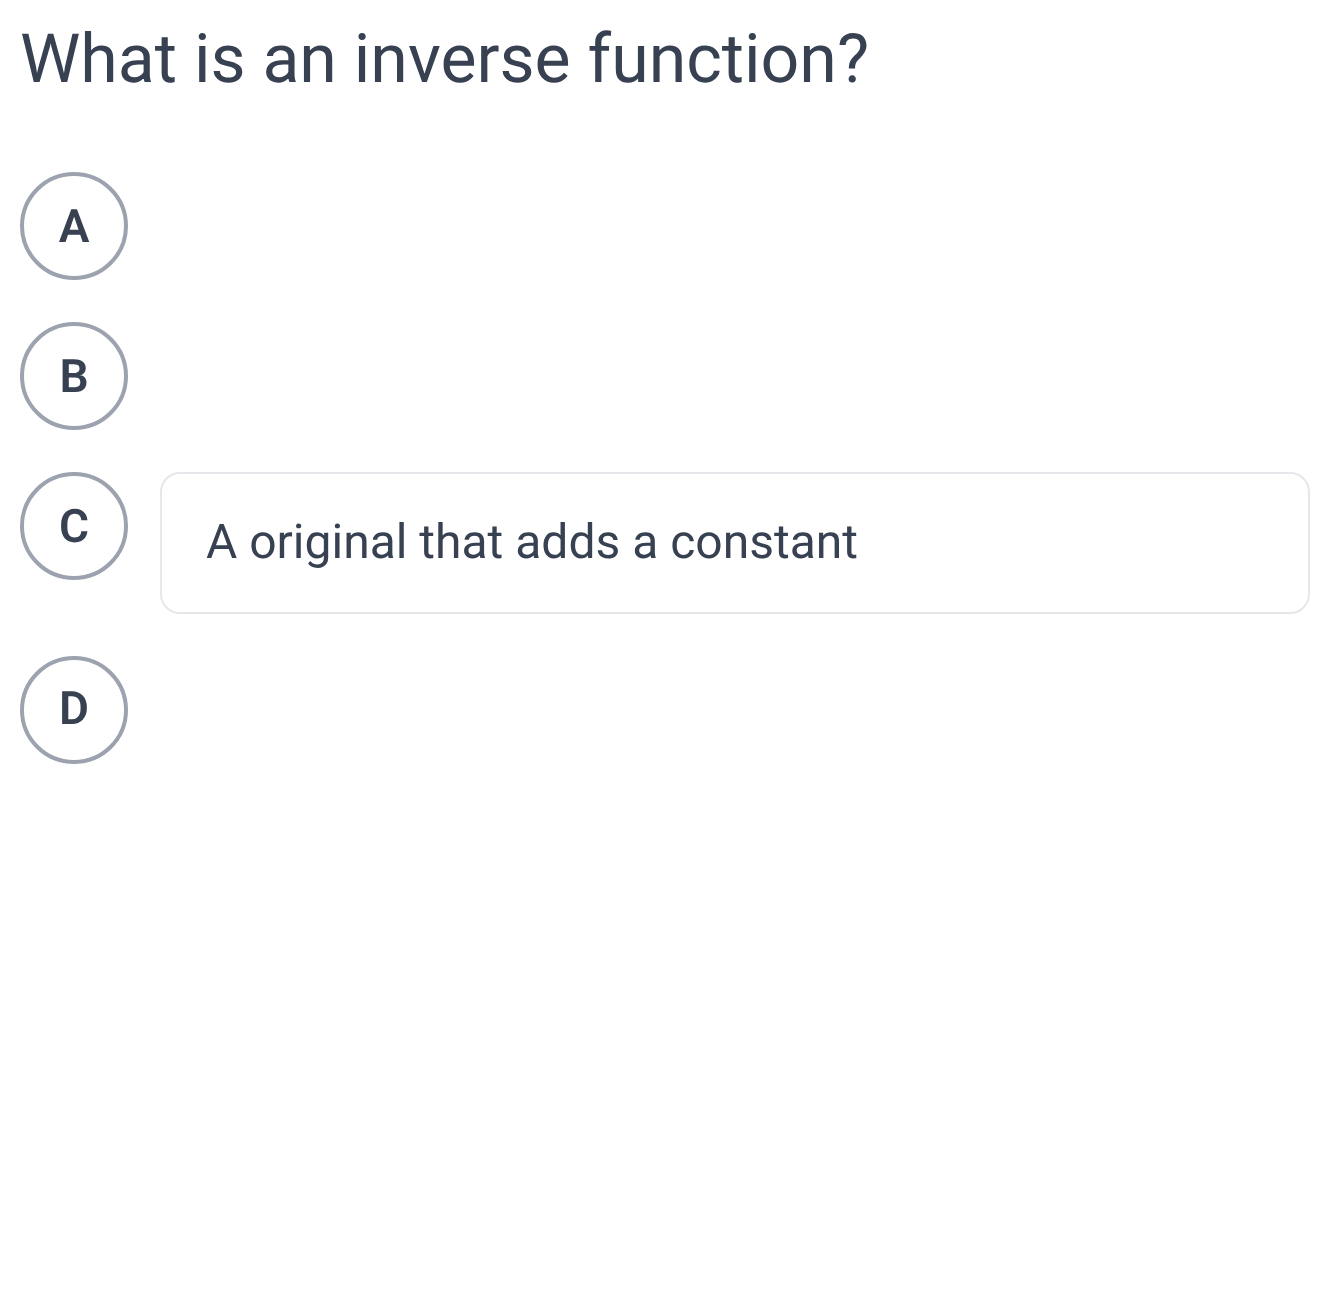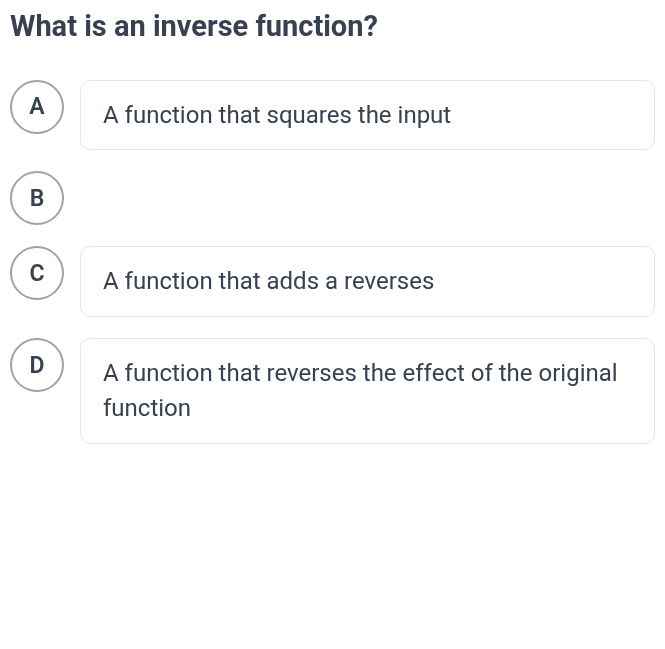--- a/index.html
+++ b/index.html
@@ -9,22 +9,22 @@
     }
     body {
       font-family: -apple-system, BlinkMacSystemFont, "Segoe UI", Roboto, "Helvetica Neue", Arial, sans-serif;
       background: #ffffff;
       width: 665px;
       height: 649px;
       padding: 8px 10px;
       color: #374151;
     }
     .question {
-      font-size: 29px;
-      font-weight: 700;
+      font-size: 34px;
+      font-weight: 400;
       color: #374151;
       margin-bottom: 34px;
       line-height: 1.3;
     }
     .options {
       display: flex;
       flex-direction: column;
       gap: 21px;
     }
     .option-row {
@@ -64,30 +64,28 @@
   </style>
 </head>
 <body>
 
 <div class="question">What is an inverse function?</div>
 
 <div class="options">
 
   <div class="option-row">
     <div class="option-badge">A</div>
-    <div class="option-text">A function that squares the input</div>
   </div>
 
   <div class="option-row">
     <div class="option-badge">B</div>
   </div>
 
   <div class="option-row">
     <div class="option-badge">C</div>
-    <div class="option-text">A function that adds a reverses</div>
+    <div class="option-text">A original that adds a constant</div>
   </div>
 
   <div class="option-row">
     <div class="option-badge">D</div>
-    <div class="option-text">A function that reverses the effect of the original function</div>
   </div>
 
 </div>
 
 </body></html>

